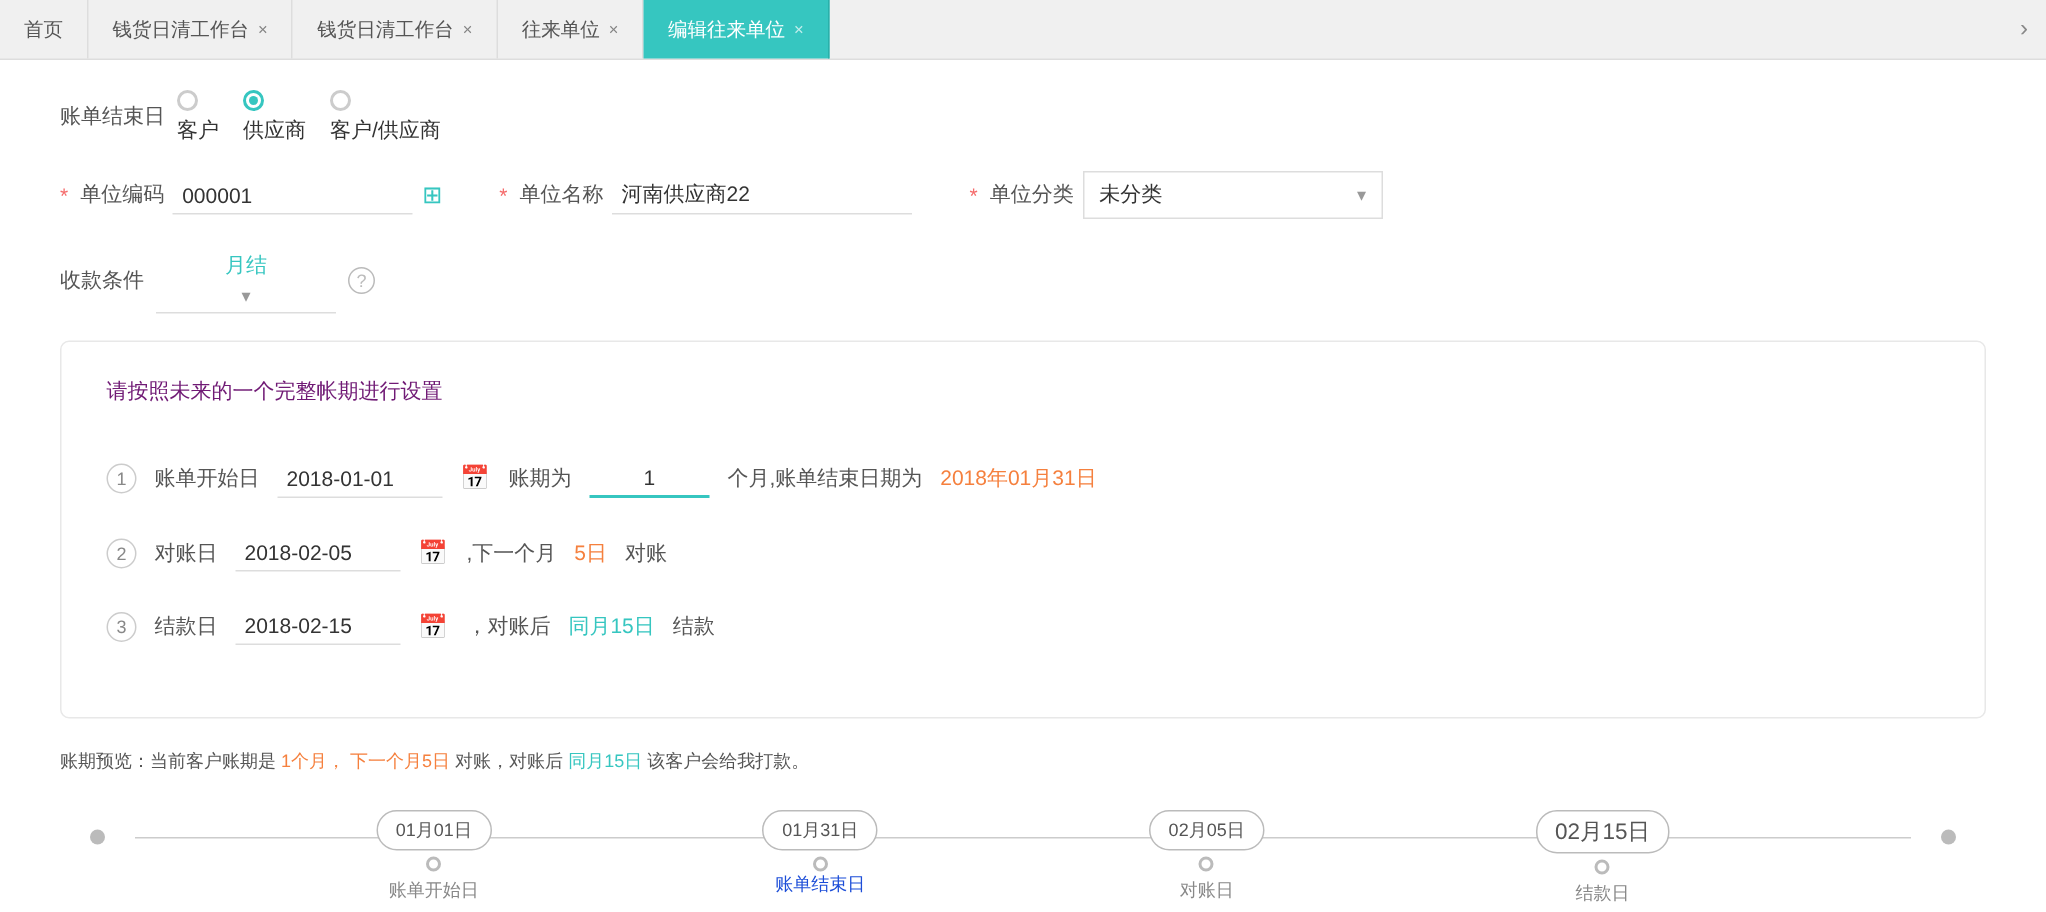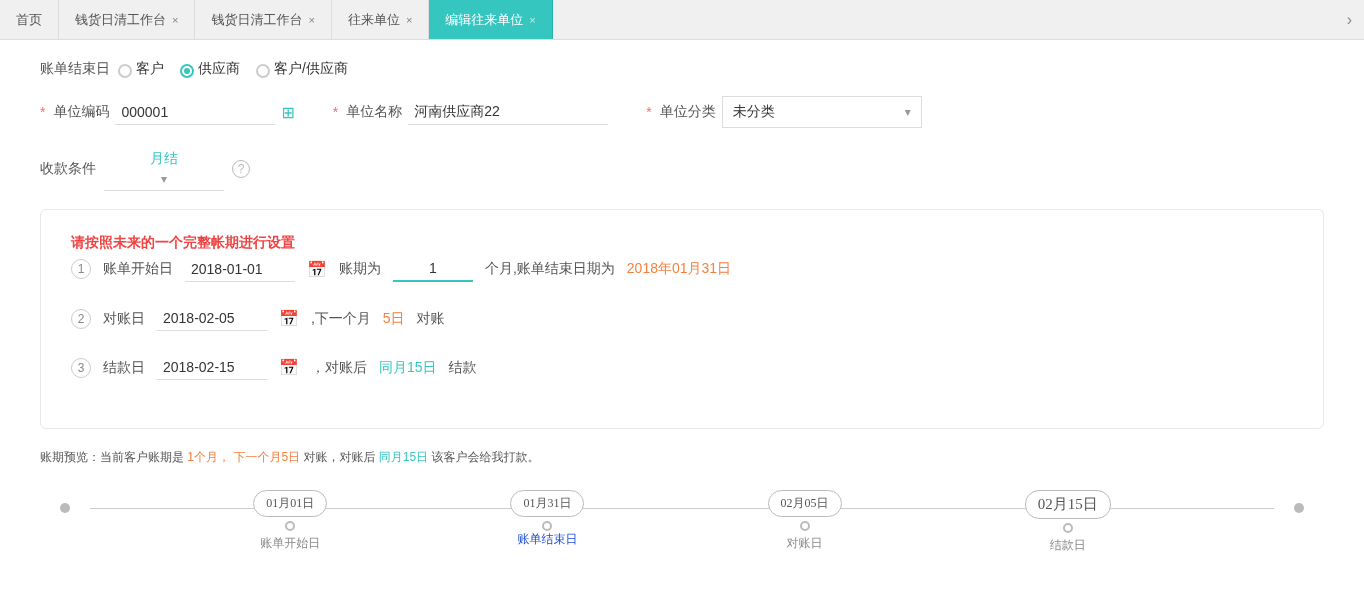--- a/index.html
+++ b/index.html
@@ -69,23 +69,24 @@
     }
 
     
     .radio-group {
       display: flex;
       align-items: center;
       gap: 16px;
     }
     .radio-item {
       display: flex;
-      align-items: flex-end;
+      align-items: flex-start;
       gap: 4px;
       cursor: pointer;
+      flex-direction: column;
     }
     .radio-circle {
       width: 14px;
       height: 14px;
       border-radius: 50%;
       border: 2px solid #ccc;
       background: #fff;
       display: inline-flex;
       align-items: center;
       justify-content: center;
@@ -168,23 +169,22 @@
 
     
     .period-box {
       border: 1px solid #e8e8e8;
       border-radius: 6px;
       padding: 24px 30px;
       margin-bottom: 20px;
     }
     .period-title {
       font-size: 14px;
-      color: #ef4444;
-      margin-bottom: 4px;
-      font-weight: bold;
+      color: #701a75;
+      margin-bottom: 36px;
     }
     .period-row {
       display: flex;
       align-items: center;
       gap: 12px;
       margin-bottom: 24px;
     }
     .row-num {
       width: 20px;
       height: 20px;
@@ -344,21 +344,21 @@
 
   <div class="preview-text">
     <span>账期预览：当前客户账期是</span>
     <span class="highlight-orange">1个月，</span>
     <span class="highlight-orange">下一个月5日</span>
     <span>对账，对账后</span>
     <span class="highlight-teal">同月15日</span>
     <span>该客户会给我打款。</span>
   </div>
 
-  <div style="position:relative; margin: 0 20px 20px 20px; font-family: Liberation Serif, serif;">
+  <div style="position:relative; margin: 0 20px 20px 20px;">
 
     <div style="position:absolute; top:18px; left:30px; right:30px; height:1px; background:#ccc; z-index:0;"></div>
     <div style="display:flex; justify-content:space-between; align-items:flex-start; position:relative; z-index:1;">
 
       <div style="display:flex;align-items:center;margin-top:13px;flex-shrink:0;">
         <div style="width:10px;height:10px;border-radius:50%;background:#bbb;"></div>
       </div>
 
       <div style="display:flex;flex-direction:column;align-items:center;">
         <div style="background:#fff;border:1px solid #bbb;border-radius:14px;padding:4px 12px;font-size:12px;color:#555;white-space:nowrap;margin-bottom:4px;">01月01日</div>

